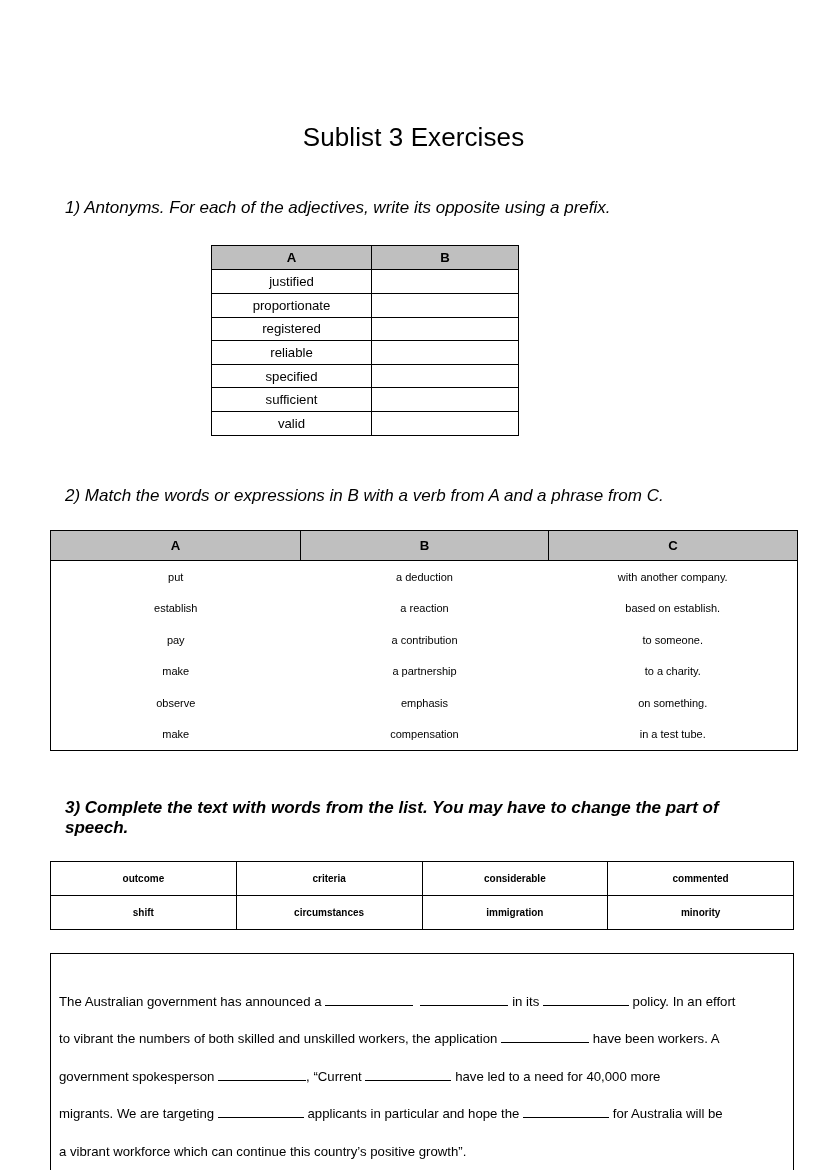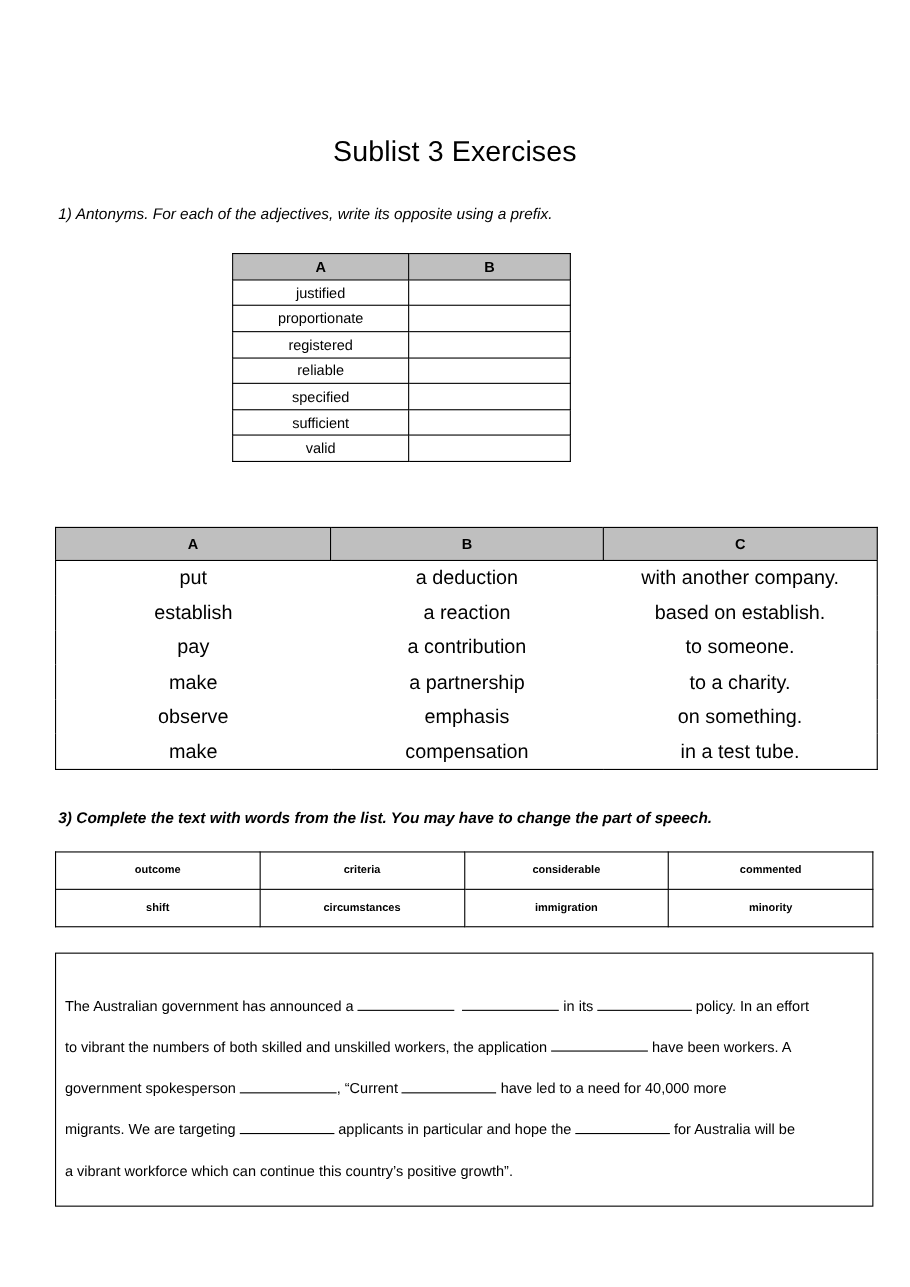--- a/index.html
+++ b/index.html
@@ -28,23 +28,23 @@
     text-align: center;
     font-size: 26px;
     font-weight: normal;
     margin: 0;
     padding-top: 122px;
     letter-spacing: 0.1px;
   }
 
   
   .instruction {
-    font-size: 14px;
+    font-size: 17px;
     font-style: italic;
-    margin: 3px;
+    margin: 15px;
     line-height: 1.2;
   }
   .instr-1 { padding-top: 30px; }
   .instr-2 { padding-top: 0; }
   .instr-3 { padding-top: 0; font-weight: bold; }
 
   
   table {
     border-collapse: collapse;
   }
@@ -88,21 +88,21 @@
     font-weight: bold;
     font-size: 13.2px;
     text-align: center;
     height: 29px;
     border-right: 1px solid #000000;
     border-bottom: 1px solid #000000;
     padding: 0;
   }
   .t2 th:last-child { border-right: none; }
   .t2 td {
-    font-size: 18px;
+    font-size: 11px;
     text-align: center;
     height: 31.5px;
     padding: 0;
     border: none;
     vertical-align: middle;
   }
   .t2 .c-a { width: 249px; }
   .t2 .c-b { width: 247px; }
   .t2 .c-c { width: 248px; }
 
@@ -188,20 +188,21 @@
         </tr>
         <tr>
           <td>valid</td>
           <td></td>
         </tr>
       </tbody>
     </table>
   </div>
 
   <div style="height:35px"></div>
+  <p class="instruction instr-2">2) Match the words or expressions in B with a verb from A and a phrase from C.</p>
 
   <div class="wrap-t2">
     <table class="t2">
       <thead>
         <tr>
           <th class="c-a">A</th>
           <th class="c-b">B</th>
           <th class="c-c">C</th>
         </tr>
       </thead>

